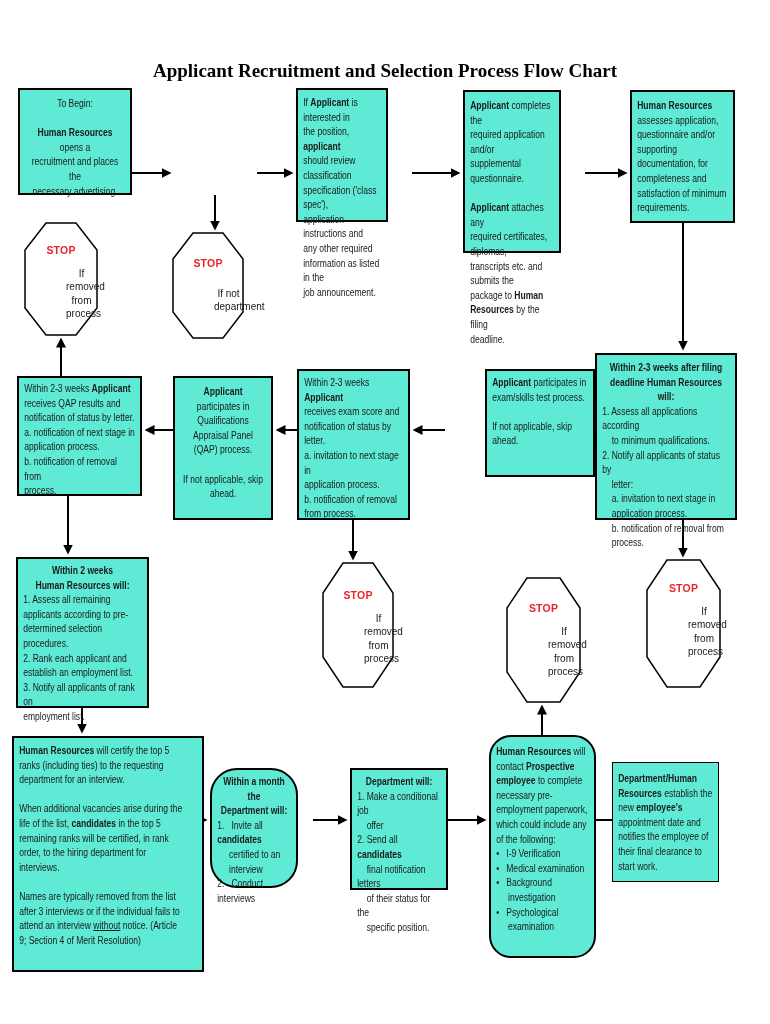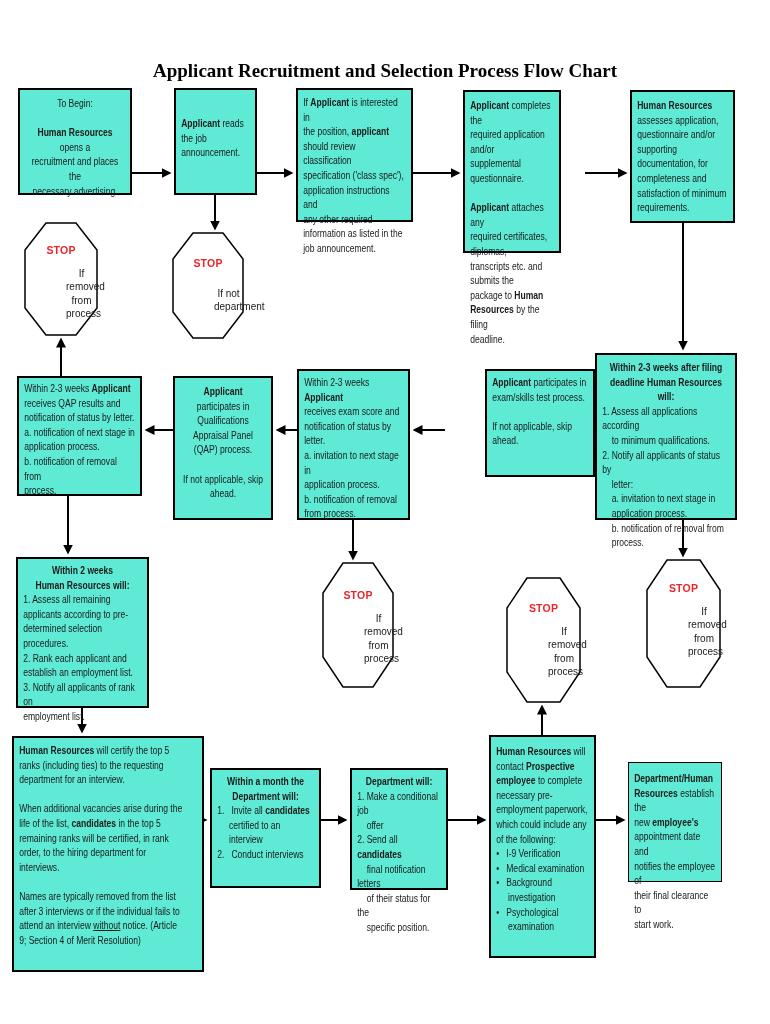--- a/index.html
+++ b/index.html
@@ -65,26 +65,21 @@
     </g>
   </svg>
 
   <div class="node" style="left:18px;top:88px;width:114px;height:107px;">
     <div class="txt cx" style="padding-top:7px;"><span>To Begin:
 
 </span><span class="b">Human Resources</span><span> opens a
 recruitment and places the
 necessary advertising.</span></div>
   </div>
-  <div class="node" style="left:174px;top:88px;width:83px;height:107px;">
-    <div class="txt" style="padding-top:27px;"><span class="b">Applicant</span><span> reads
-the job
-announcement.</span></div>
-  </div>
-  <div class="node" style="left:296px;top:88px;width:117px;height:134px;">
+  <div class="node" style="left:296px;top:88px;width:92px;height:134px;">
     <div class="txt" style="padding-top:6px;"><span>If </span><span class="b">Applicant</span><span> is interested in
 the position, </span><span class="b">applicant</span><span>
 should review classification
 specification ('class spec'),
 application instructions and
 any other required
 information as listed in the
 job announcement.</span></div>
   </div>
   <div class="node" style="left:463px;top:90px;width:98px;height:163px;">
@@ -211,53 +206,53 @@
 life of the list, </span><span class="b">candidates</span><span> in the top 5
 remaining ranks will be certified, in rank
 order, to the hiring department for
 interviews.
 
 Names are typically removed from the list
 after 3 interviews or if the individual fails to
 attend an interview </span><span class="u">without</span><span> notice. (Article
 9; Section 4 of Merit Resolution)</span></div>
   </div>
-  <div class="node" style="left:210px;top:768px;width:111px;height:120px;">
+  <div class="node" style="left:210px;top:768px;width:88px;height:120px;border-radius:27px;">
     <div class="txt cx" style="padding:5px 5px 0 5px;"><span class="b">Within a month the
 Department will:</span></div>
     <div class="txt" style="padding-top:0;"><span>1.&nbsp;&nbsp;&nbsp;Invite all </span><span class="b">candidates</span><span>
 &nbsp;&nbsp;&nbsp;&nbsp;&nbsp;certified to an
 &nbsp;&nbsp;&nbsp;&nbsp;&nbsp;interview
 2.&nbsp;&nbsp;&nbsp;Conduct interviews</span></div>
   </div>
   <div class="node" style="left:350px;top:768px;width:98px;height:122px;">
     <div class="txt cx" style="padding:5px 5px 0 5px;"><span class="b">Department will:</span></div>
     <div class="txt" style="padding-top:0;"><span>1. Make a conditional job
 &nbsp;&nbsp;&nbsp;&nbsp;offer
 2. Send all </span><span class="b">candidates</span><span>
 &nbsp;&nbsp;&nbsp;&nbsp;final notification letters
 &nbsp;&nbsp;&nbsp;&nbsp;of their status for the
 &nbsp;&nbsp;&nbsp;&nbsp;specific position.</span></div>
   </div>
-  <div class="node" style="left:489px;top:735px;width:107px;height:223px;">
+  <div class="node" style="left:489px;top:735px;width:107px;height:223px;border-radius:22px;">
     <div class="txt" style="padding-top:8px;"><span class="b">Human Resources</span><span> will
 contact </span><span class="b">Prospective
 employee</span><span> to complete
 necessary pre-
 employment paperwork,
 which could include any
 of the following:
 •&nbsp;&nbsp;&nbsp;I-9 Verification
 •&nbsp;&nbsp;&nbsp;Medical examination
 •&nbsp;&nbsp;&nbsp;Background
 &nbsp;&nbsp;&nbsp;&nbsp;&nbsp;investigation
 •&nbsp;&nbsp;&nbsp;Psychological
 &nbsp;&nbsp;&nbsp;&nbsp;&nbsp;examination</span></div>
   </div>
-  <div class="node thin" style="left:628px;top:762px;width:94px;height:120px;">
+  <div class="node thin" style="left:612px;top:762px;width:107px;height:120px;">
     <div class="txt" style="padding-top:9px;"><span class="b">Department/Human
 Resources</span><span> establish the
 new </span><span class="b">employee's</span><span>
 appointment date and
 notifies the employee of
 their final clearance to
 start work.</span></div>
   </div>
 
 </div>

